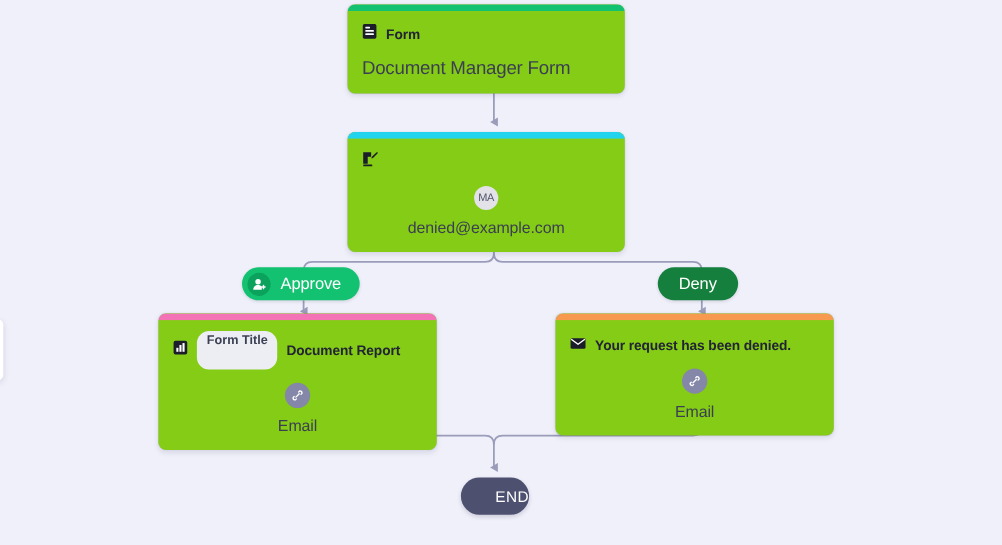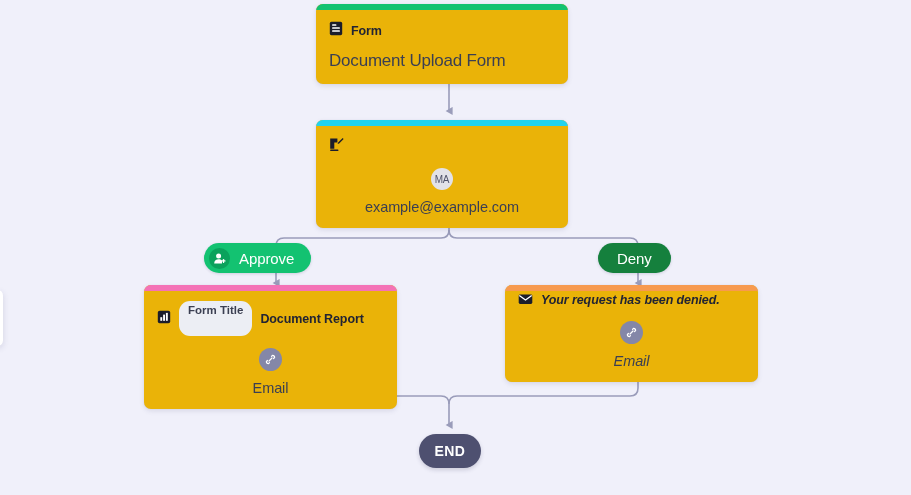--- a/index.html
+++ b/index.html
@@ -29,21 +29,21 @@
     left: 0; top: 0;
     width: 911px; height: 495px;
     z-index: 1;
     pointer-events: none;
   }
 
   
   .node {
     position: absolute;
     z-index: 3;
-    background: #eab308;
+    background: #84cc16;
     border-radius: 7px;
     box-shadow: 0 2px 5px rgba(60,60,110,0.13), 0 0 1px rgba(60,60,110,0.18);
     overflow: hidden;
   }
   .node-bar {
     height: 6px;
     width: 100%;
   }
   .node-body {
     padding: 11px 13px 13px 13px;
@@ -153,25 +153,25 @@
   }
 
   
   .end-pill {
     position: absolute;
     z-index: 4;
     background: #4e5070;
     border-radius: 999px;
     color: #ffffff;
     font-size: 14px;
-    font-weight: bold;
+    font-weight: normal;
     letter-spacing: 0.4px;
     display: flex;
     align-items: center;
-    justify-content: center;
+    justify-content: flex-end;
     box-shadow: 0 2px 4px rgba(40,40,80,0.18);
   }
 
   
   .offscreen-sliver {
     position: absolute;
     z-index: 2;
     border-radius: 7px;
     background: #ffffff;
     box-shadow: 0 2px 6px rgba(60,60,110,0.16);
@@ -215,44 +215,44 @@
         <span>
           <svg width="14" height="15" viewBox="0 0 14 15">
             <rect x="0.8" y="0.8" width="12.4" height="13.4" rx="1.6" fill="#1b1d2b"></rect>
             <rect x="3.1" y="3.3" width="4.3" height="1.5" rx="0.5" fill="#ffffff"></rect>
             <rect x="3.1" y="6.3" width="7.8" height="1.5" rx="0.5" fill="#ffffff"></rect>
             <rect x="3.1" y="9.3" width="7.8" height="1.5" rx="0.5" fill="#ffffff"></rect>
           </svg>
         </span>
         <span class="node-head-title">Form</span>
       </div>
-      <div class="node-main-text">Document Upload Form</div>
+      <div class="node-main-text">Document Manager Form</div>
     </div>
   </div>
 
   <div class="node" style="left:316px; top:120px; width:252px;">
     <div class="node-bar" style="background:#22d3ee;"></div>
     <div class="node-body">
       <div class="node-head">
         <span>
           <svg width="15" height="15" viewBox="0 0 15 15">
             <path d="M1.2,1.4 h7.2 v4.2 h-3.1 v6.2 h-4.1 z" fill="#1b1d2b"></path>
             <rect x="1.2" y="12.6" width="8.2" height="1.5" rx="0.5" fill="#1b1d2b"></rect>
             <path d="M13.7,1.1 L14.6,2.1 L10.1,6.6 L8.6,7.1 L9.1,5.6 Z" fill="#1b1d2b"></path>
           </svg>
         </span>
       </div>
       <div class="node-row">
         <span class="avatar">MA</span>
-        <span class="node-row-text">example@example.com</span>
+        <span class="node-row-text">denied@example.com</span>
       </div>
     </div>
   </div>
 
-  <div class="badge badge-approve" style="left:204px; top:243px;">
+  <div class="badge badge-approve" style="left:220px; top:243px;">
     <span class="badge-icon-circle">
       <svg width="13" height="13" viewBox="0 0 13 13">
         <circle cx="5.6" cy="4.1" r="2.5" fill="#ffffff"></circle>
         <path d="M1.2,11.4 C1.2,8.6 3.2,7.2 5.6,7.2 C7.0,7.2 8.2,7.7 9.0,8.6 L9.0,11.4 Z" fill="#ffffff"></path>
         <rect x="8.5" y="8.3" width="4.1" height="1.3" rx="0.6" fill="#ffffff"></rect>
         <rect x="9.9" y="6.9" width="1.3" height="4.1" rx="0.6" fill="#ffffff"></rect>
       </svg>
     </span>
     <span>Approve</span>
   </div>
@@ -284,21 +284,21 @@
             <path d="M5.5,9.6 L4.5,10.6 A2.1,2.1 0 0 1 2.4,8.5 L3.4,7.5" stroke="#ffffff" stroke-width="1.2" stroke-linecap="round" fill="none"></path>
           </svg>
         </span>
         <span class="node-row-text">Email</span>
       </div>
     </div>
   </div>
 
   <div class="node" style="left:505px; top:285px; width:253px;">
     <div class="node-bar" style="background:#f79a4f;"></div>
-    <div class="node-body" style="padding-top:0;font-style:italic;">
+    <div class="node-body" style="padding-top:14px;">
       <div class="node-head">
         <span>
           <svg width="15" height="12" viewBox="0 0 15 12">
             <rect x="0.7" y="1.4" width="13.6" height="9.6" rx="1.4" fill="#1b1d2b"></rect>
             <path d="M1.3,2.4 L7.5,7.0 L13.7,2.4" stroke="#ffffff" stroke-width="1.3" fill="none" stroke-linejoin="round"></path>
           </svg>
         </span>
         <span class="node-head-title">Your request has been denied.</span>
       </div>
       <div class="node-row">

